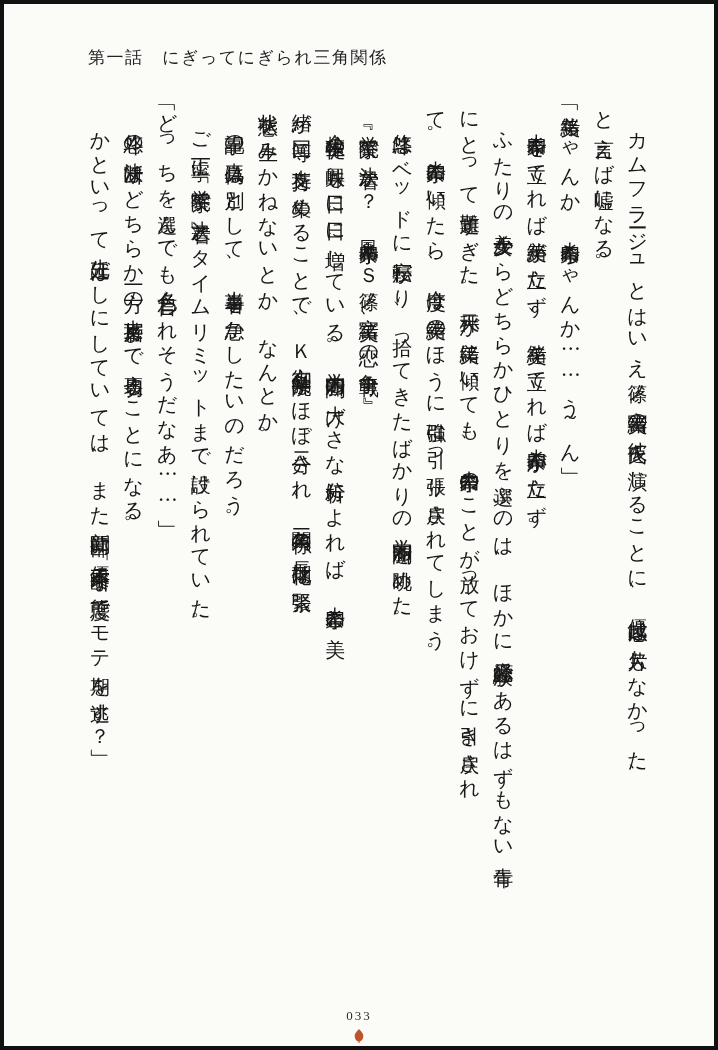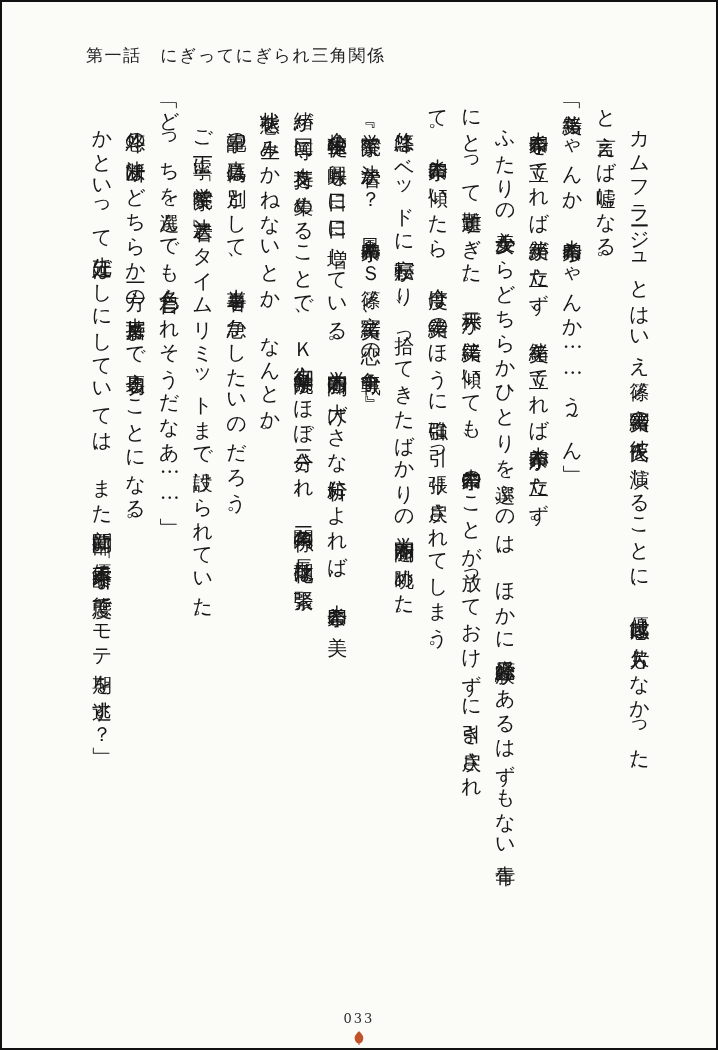--- a/index.html
+++ b/index.html
@@ -9,21 +9,21 @@
     height: 1050px;
     background: #e8e8e4;
     font-family: "DejaVu Serif", "Liberation Serif", serif;
   }
   .page {
     position: relative;
     box-sizing: border-box;
     width: 718px;
     height: 1050px;
     background: #fbfbf8;
-    border: 2px solid #ef4444;
+    border: 4px solid #ef4444;
     overflow: hidden;
     color: #1c1c1c;
     padding-left: 48px;
   }
   .running-head {
     position: absolute;
     top: 42px;
     left: 84px;
     font-size: 17px;
     letter-spacing: 1.5px;
@@ -51,20 +51,21 @@
   .text-body p.col.indent { text-indent: 1em; }
   .folio {
     position: absolute;
     bottom: 22px;
     left: 0;
     width: 100%;
     text-align: center;
     font-size: 13px;
     letter-spacing: 2px;
     color: #2a2a2a;
+    font-family: Liberation Serif, serif;
   }
   .ornament {
     position: absolute;
     bottom: 4px;
     left: 50%;
     transform: translateX(-50%);
     width: 10px;
     height: 14px;
   }
 </style>

